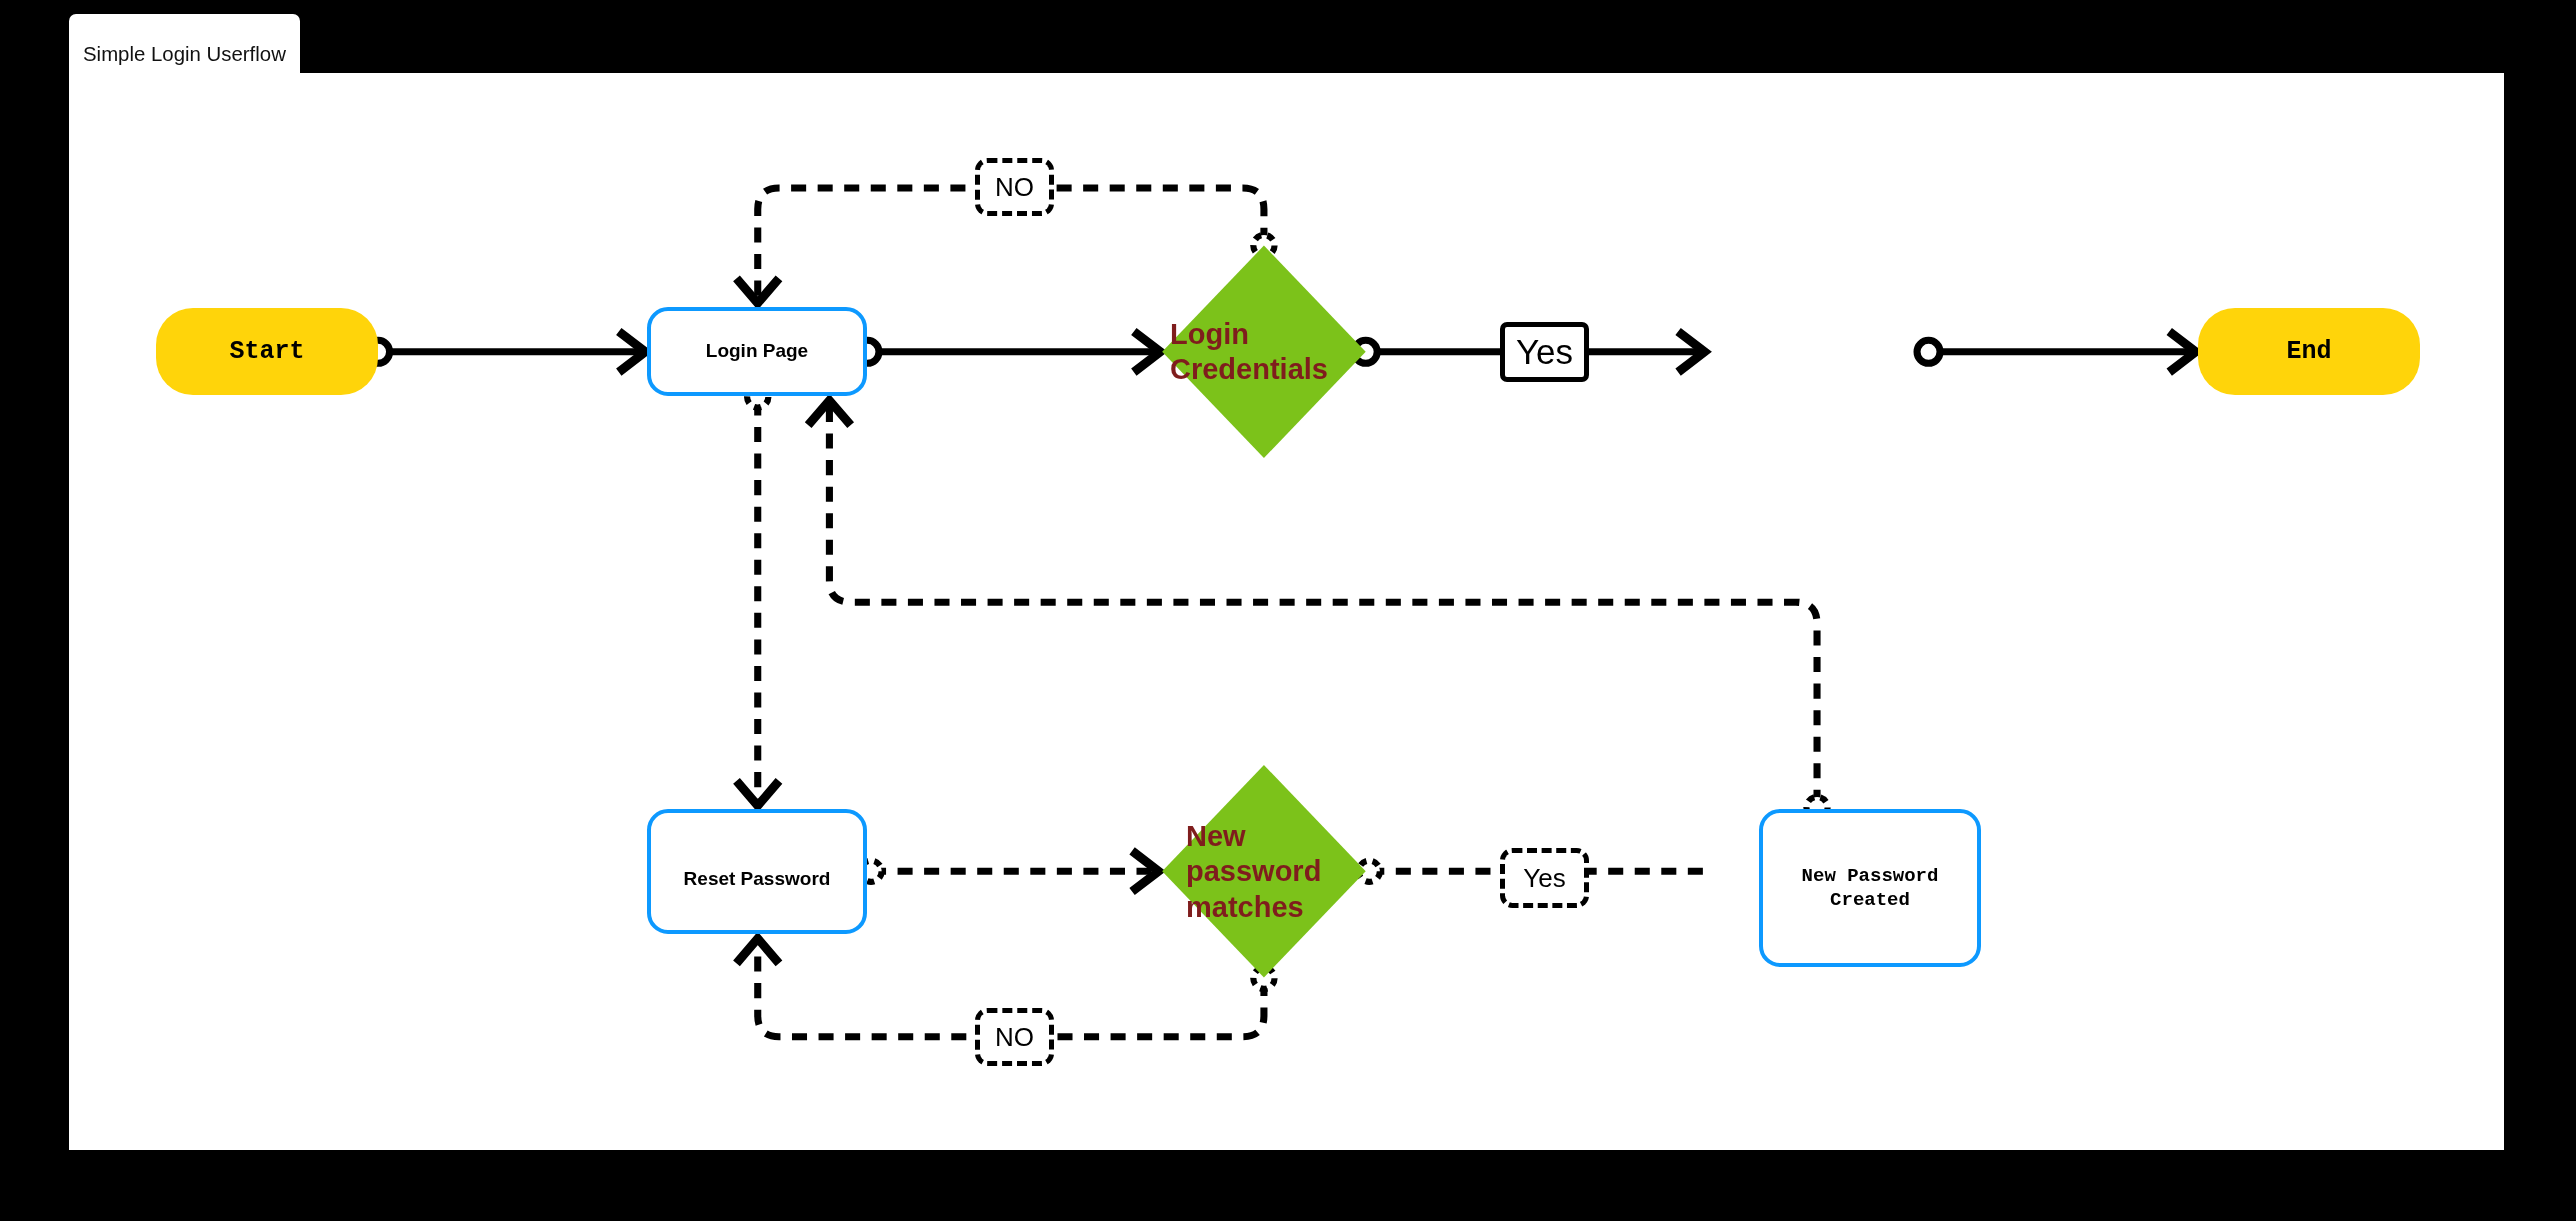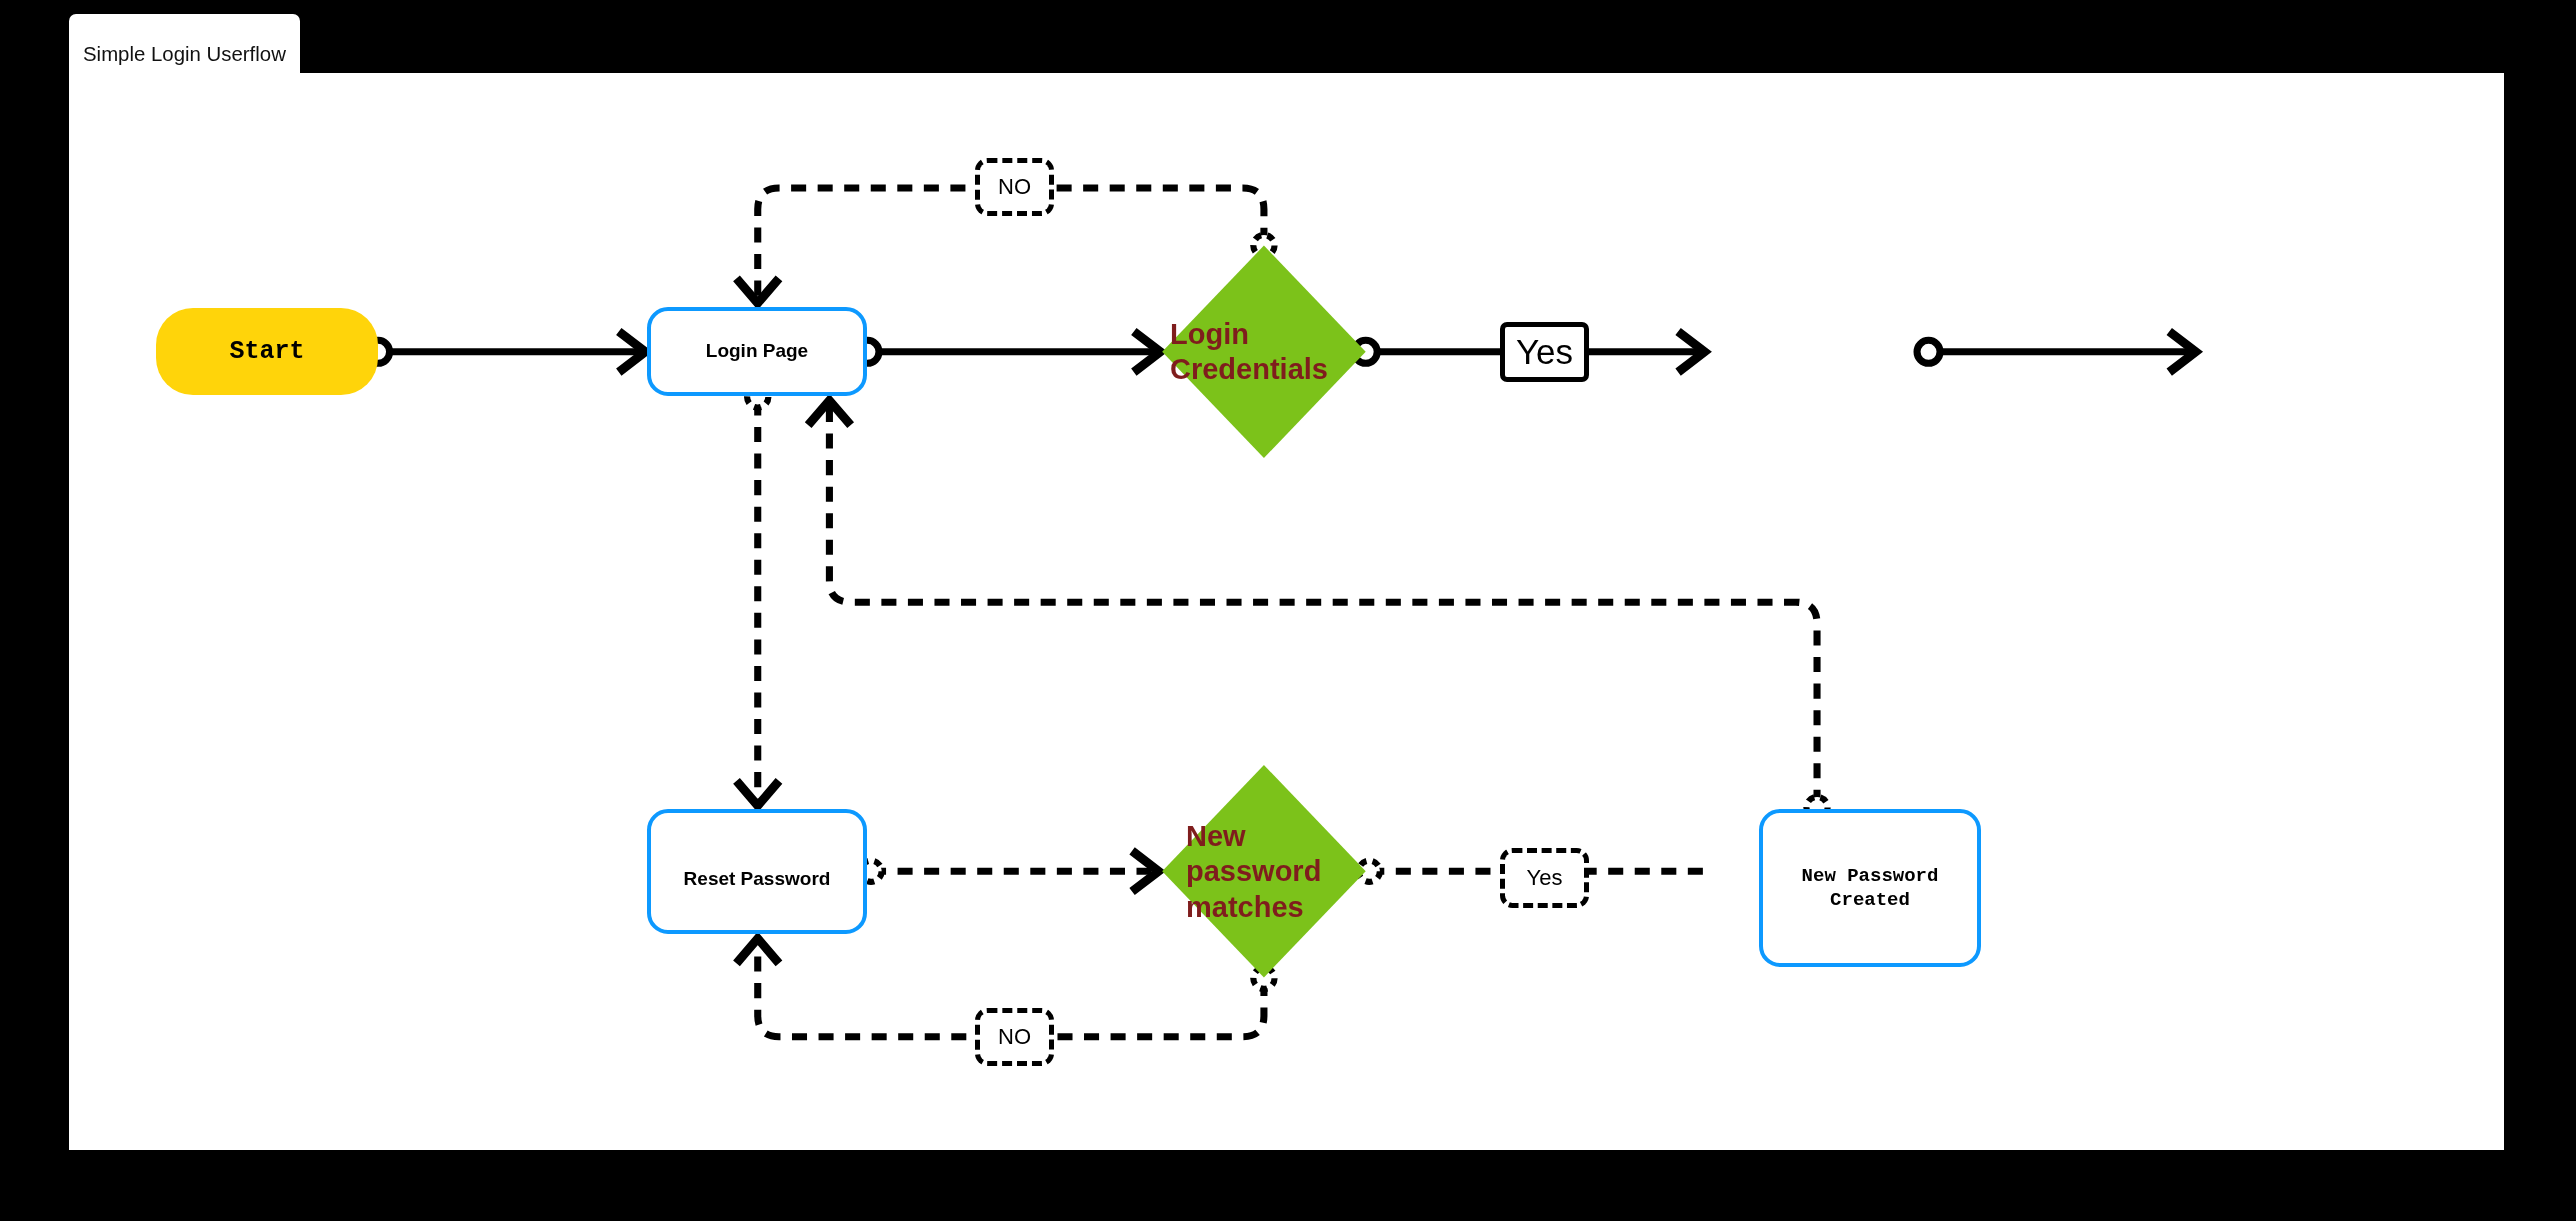--- a/index.html
+++ b/index.html
@@ -51,21 +51,21 @@
   .label-box-solid {
     background: #fff;
     border: 5.3px solid #000;
     border-radius: 7px;
     font-size: 35px; font-weight: 400;
   }
   .label-box-dashed {
     background: #fff;
     border: 5.3px dashed #000;
     border-radius: 12.4px;
-    font-size: 22px; font-weight: 400;
+    font-size: 26px; font-weight: 400;
   }
   .edge-solid { stroke: var(--stroke,#000); stroke-width: 8; fill: none; }
   .edge-dashed { stroke: var(--stroke,#000); stroke-width: 8; fill: none; stroke-dasharray: 17 13; }
   .chevron { stroke: var(--stroke,#000); stroke-width: 10; fill: none; }
   .port-solid { fill: #fff; stroke: var(--stroke,#000); stroke-width: 8; }
   .port-dashed { fill: #fff; stroke: var(--stroke,#000); stroke-width: 7; stroke-dasharray: 8 7; }
   .diamond-shape { fill: var(--green); }
 </style>
 </head>
 <body>
@@ -149,20 +149,23 @@
     <span>Login Page</span>
   </div>
 
   <div class="diamond-label" style="left:1101px; top:226px; width:188px; height:106px;">Login Credentials</div>
 
   <div class="node label-box-solid" style="left:1431px; top:249px; width:89px; height:60px;">
     <span>Yes</span>
   </div>
 
 
+  <div class="node pill" style="left:2129px; top:235px; width:222px; height:87px;">
+    <span>End</span>
+  </div>
 
   <div class="node label-box-dashed" style="left:906px; top:85px; width:79px; height:58px;">
     <span>NO</span>
   </div>
 
   <div class="node process" style="left:578px; top:736px; width:220px; height:125px;">
     <span style="max-width:150px; display:inline-block;margin-top:15px;">Reset Password</span>
   </div>
 
   <div class="diamond-label" style="left:1117px; top:737px; width:156px; height:124px;">New password matches</div>

